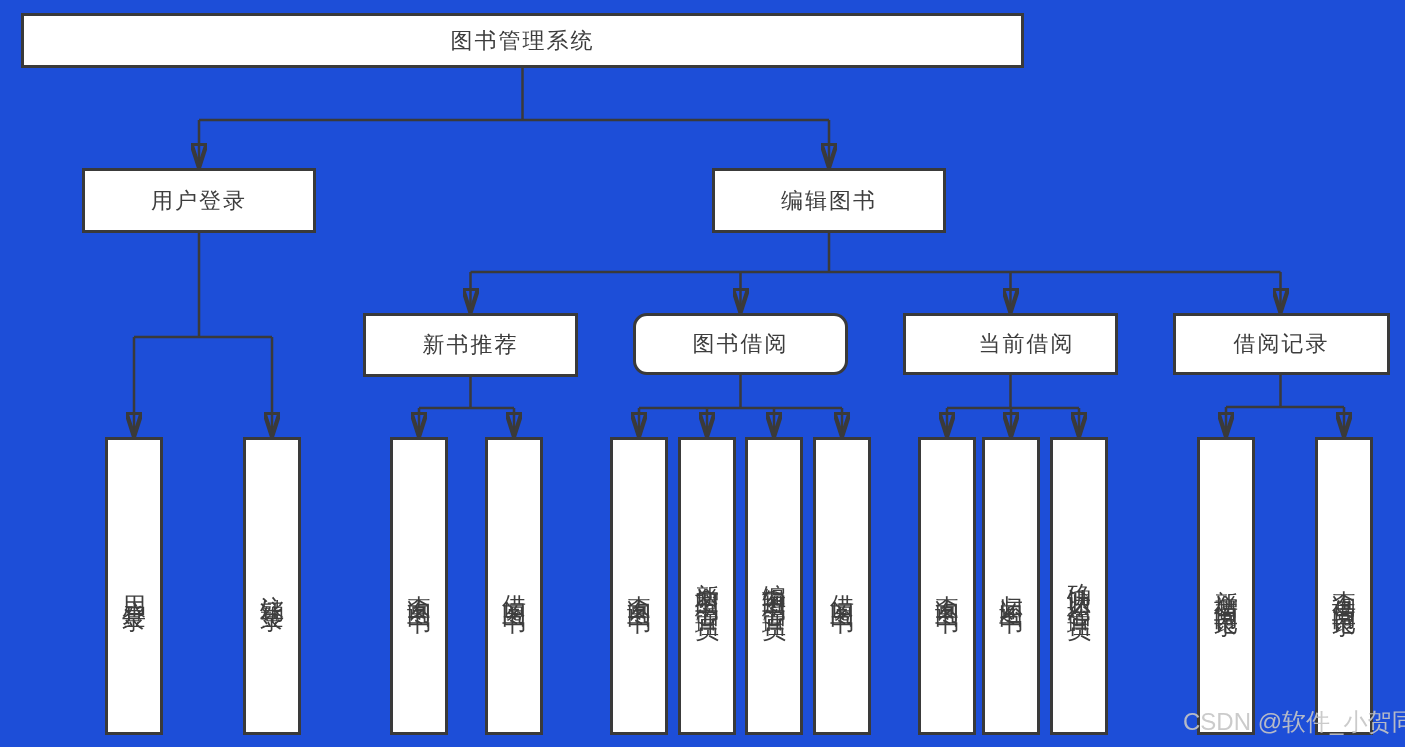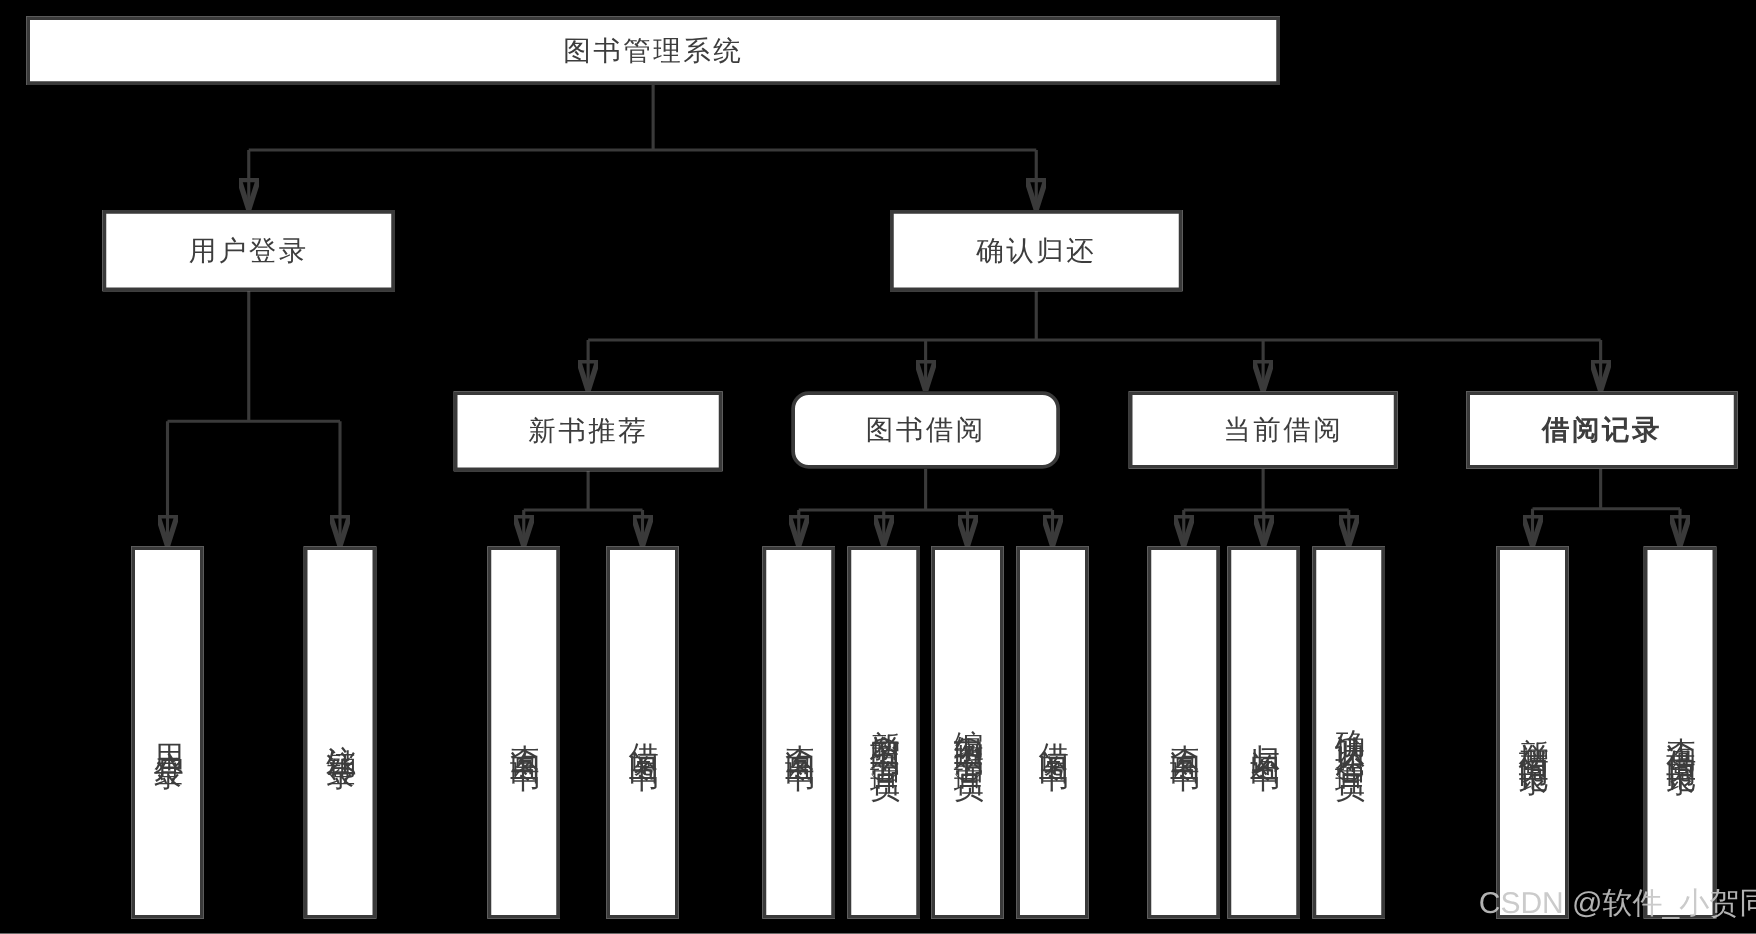--- a/index.html
+++ b/index.html
@@ -1,20 +1,20 @@
 <!DOCTYPE html>
 <html><head>
 <meta charset="utf-8">
 <style>
   html, body { margin: 0; padding: 0; background: #ffffff; }
   .canvas {
     position: relative;
     width: 1405px;
     height: 747px;
-    background: #000000;
+    background: #1d4ed8;
     font-family: "Liberation Sans", "DejaVu Sans", sans-serif;
     overflow: hidden;
   }
   .connectors {
     position: absolute;
     left: 0; top: 0;
     width: 1405px; height: 747px;
     z-index: 1;
   }
   .connectors path, .connectors line {
@@ -33,21 +33,21 @@
     color: #3d3d3d;
     z-index: 2;
   }
   .hbox { font-size: 22px; letter-spacing: 2px; white-space: nowrap; }
   .n-root    { left: 21px;   top: 13px;  width: 1003px; height: 55px; }
   .n-login   { left: 82px;   top: 168px; width: 234px;  height: 65px; }
   .n-mgmt    { left: 712px;  top: 168px; width: 234px;  height: 65px; }
   .n-rec     { left: 363px;  top: 313px; width: 215px;  height: 64px; }
   .n-borrow  { left: 633px;  top: 313px; width: 215px;  height: 62px; border-radius: 14px; }
   .n-current { left: 903px;  top: 313px; width: 215px;  height: 62px; padding-left: 32px; }
-  .n-history { left: 1173px; top: 313px; width: 217px;  height: 62px; font-weight: bold; }
+  .n-history { left: 1173px; top: 313px; width: 217px;  height: 62px; }
   .vbox { top: 437px; width: 58px; height: 298px; }
   .vtext {
     writing-mode: vertical-rl;
     text-orientation: mixed;
     font-size: 24px;
     letter-spacing: 5px;
     line-height: 1;
     max-height: 288px;
   }
   .v1  { left: 105px; }
@@ -123,21 +123,21 @@
 
     <path d="M1280.5 375 V407"></path>
     <path d="M1226 407 H1344"></path>
     <line x1="1226" y1="407" x2="1226" y2="435.5" marker-end="url(#arrow)"></line>
     <line x1="1344" y1="407" x2="1344" y2="435.5" marker-end="url(#arrow)"></line>
   </svg>
 
   <div class="node hbox n-root">图书管理系统</div>
 
   <div class="node hbox n-login">用户登录</div>
-  <div class="node hbox n-mgmt">确认归还</div>
+  <div class="node hbox n-mgmt">编辑图书</div>
 
   <div class="node hbox n-rec">新书推荐</div>
   <div class="node hbox n-borrow">图书借阅</div>
   <div class="node hbox n-current">当前借阅</div>
   <div class="node hbox n-history">借阅记录</div>
 
   <div class="node vbox v1">
     <span class="vtext">用户登录</span>
   </div>
   <div class="node vbox v2">

